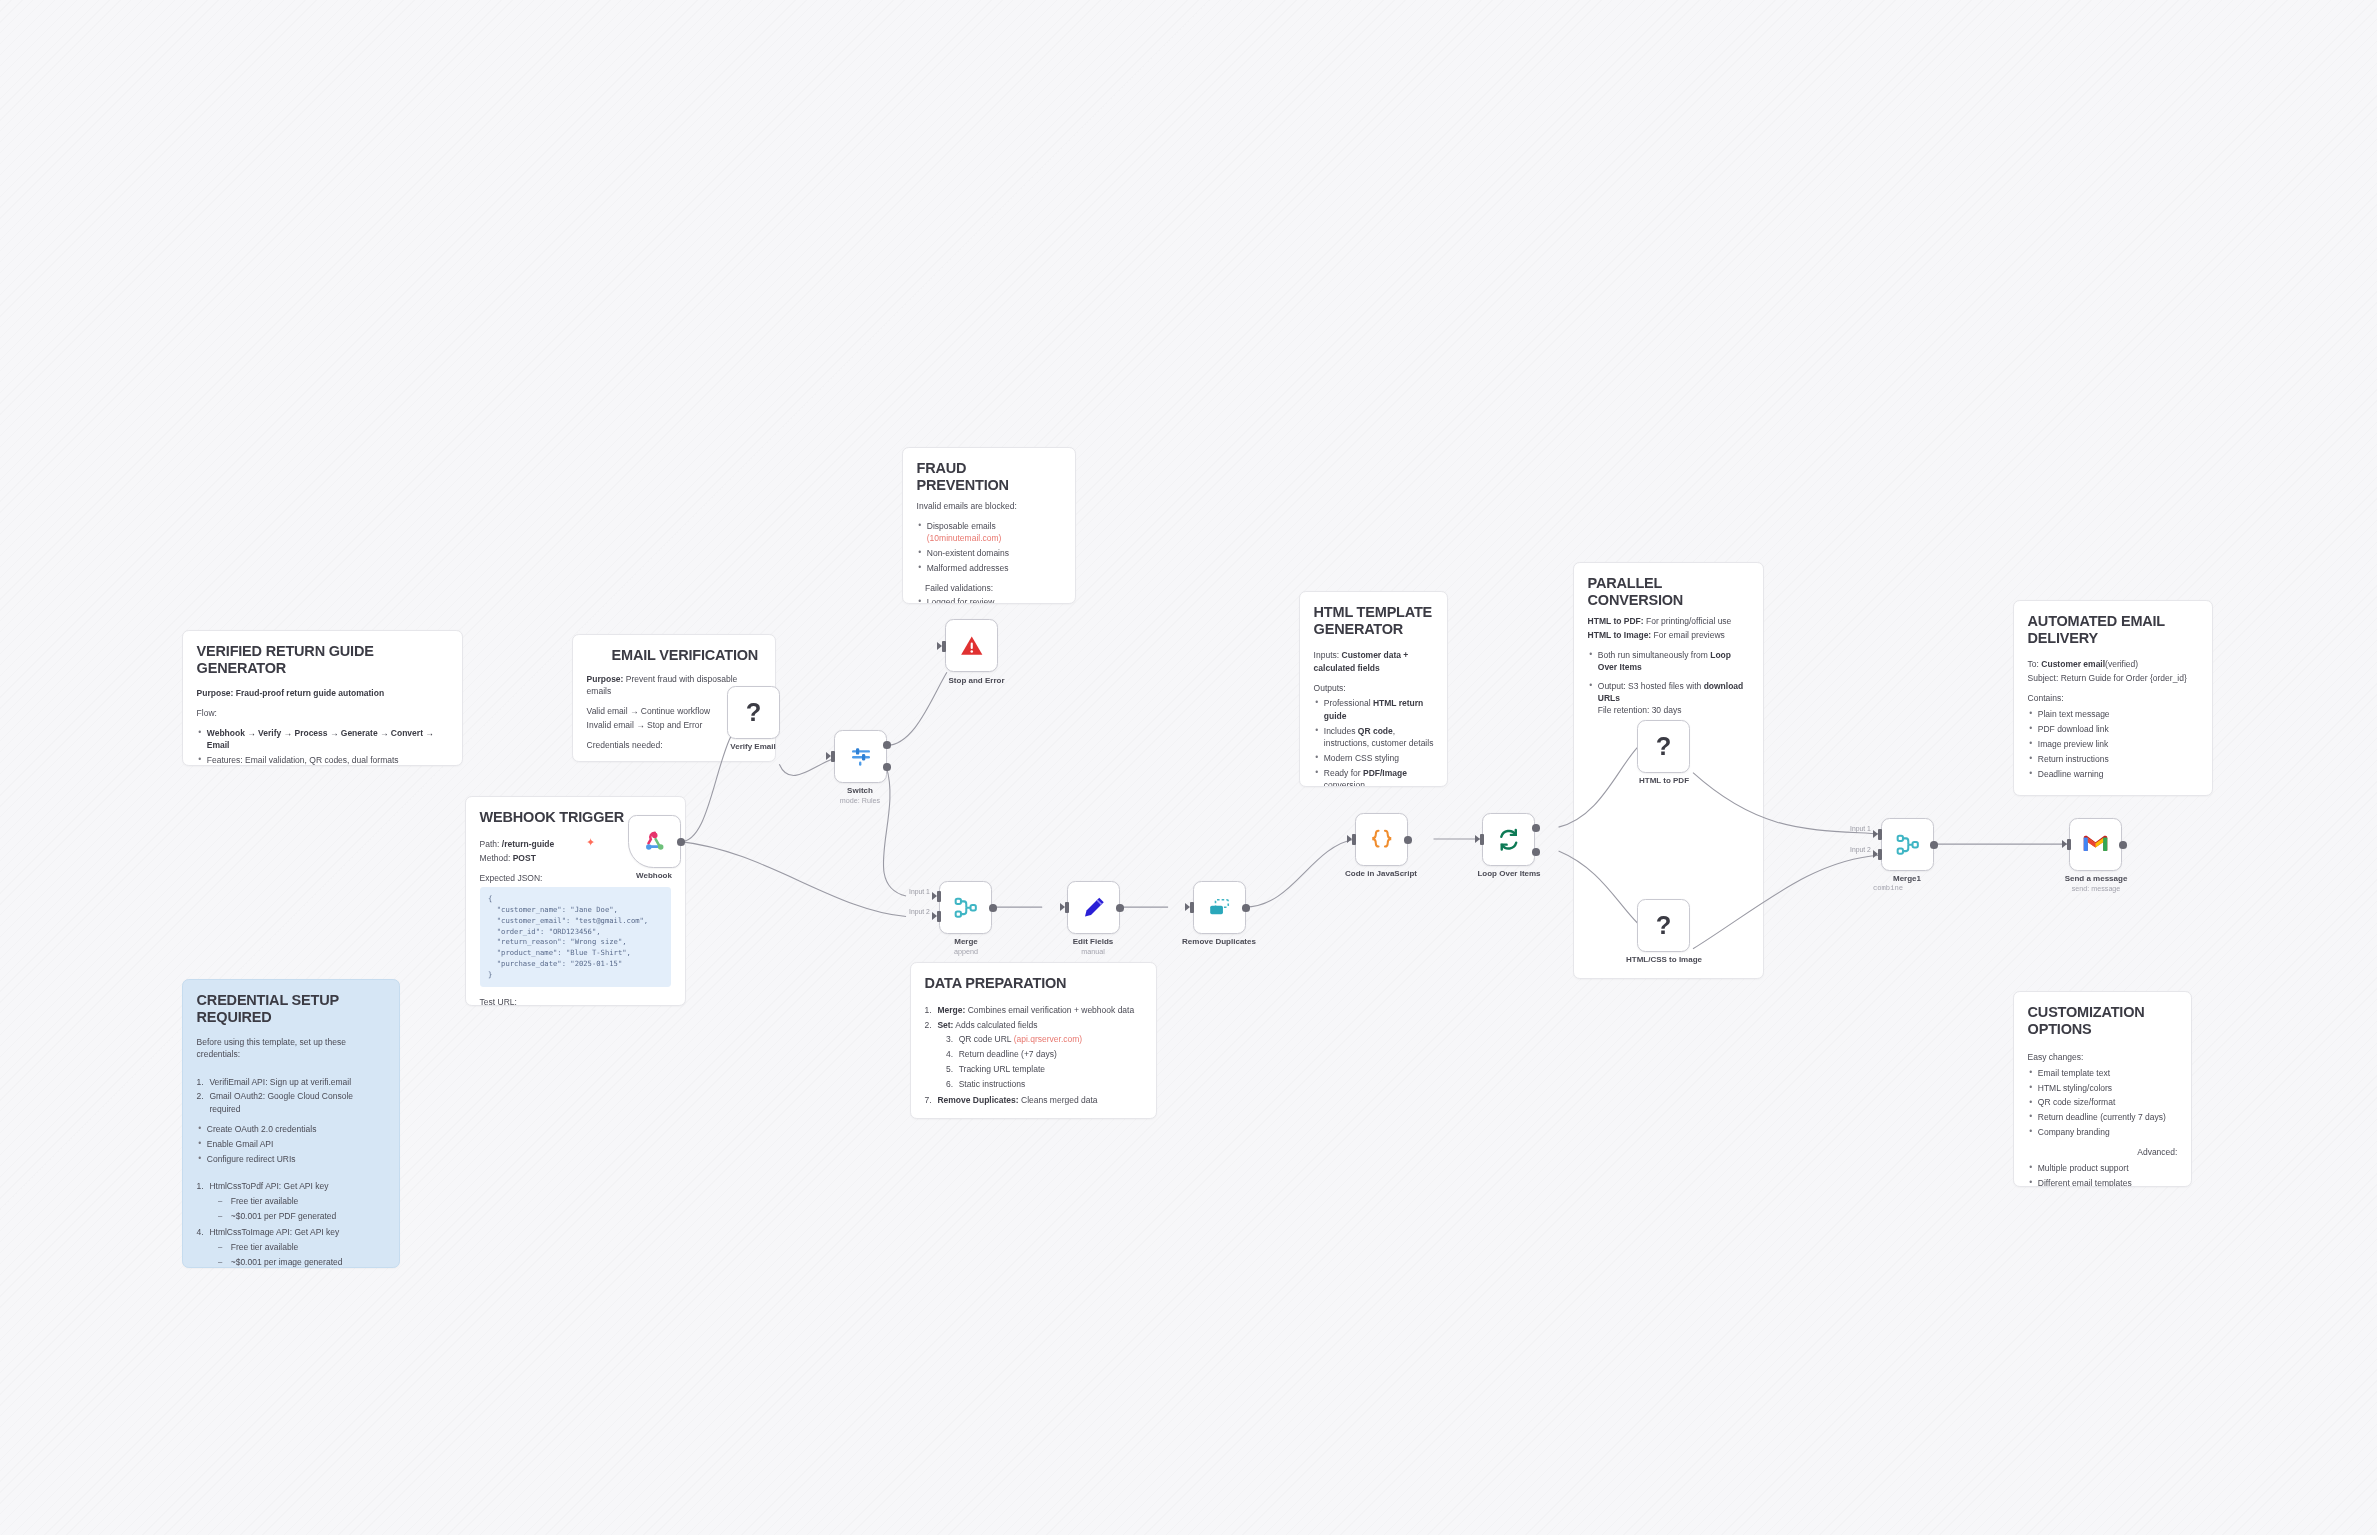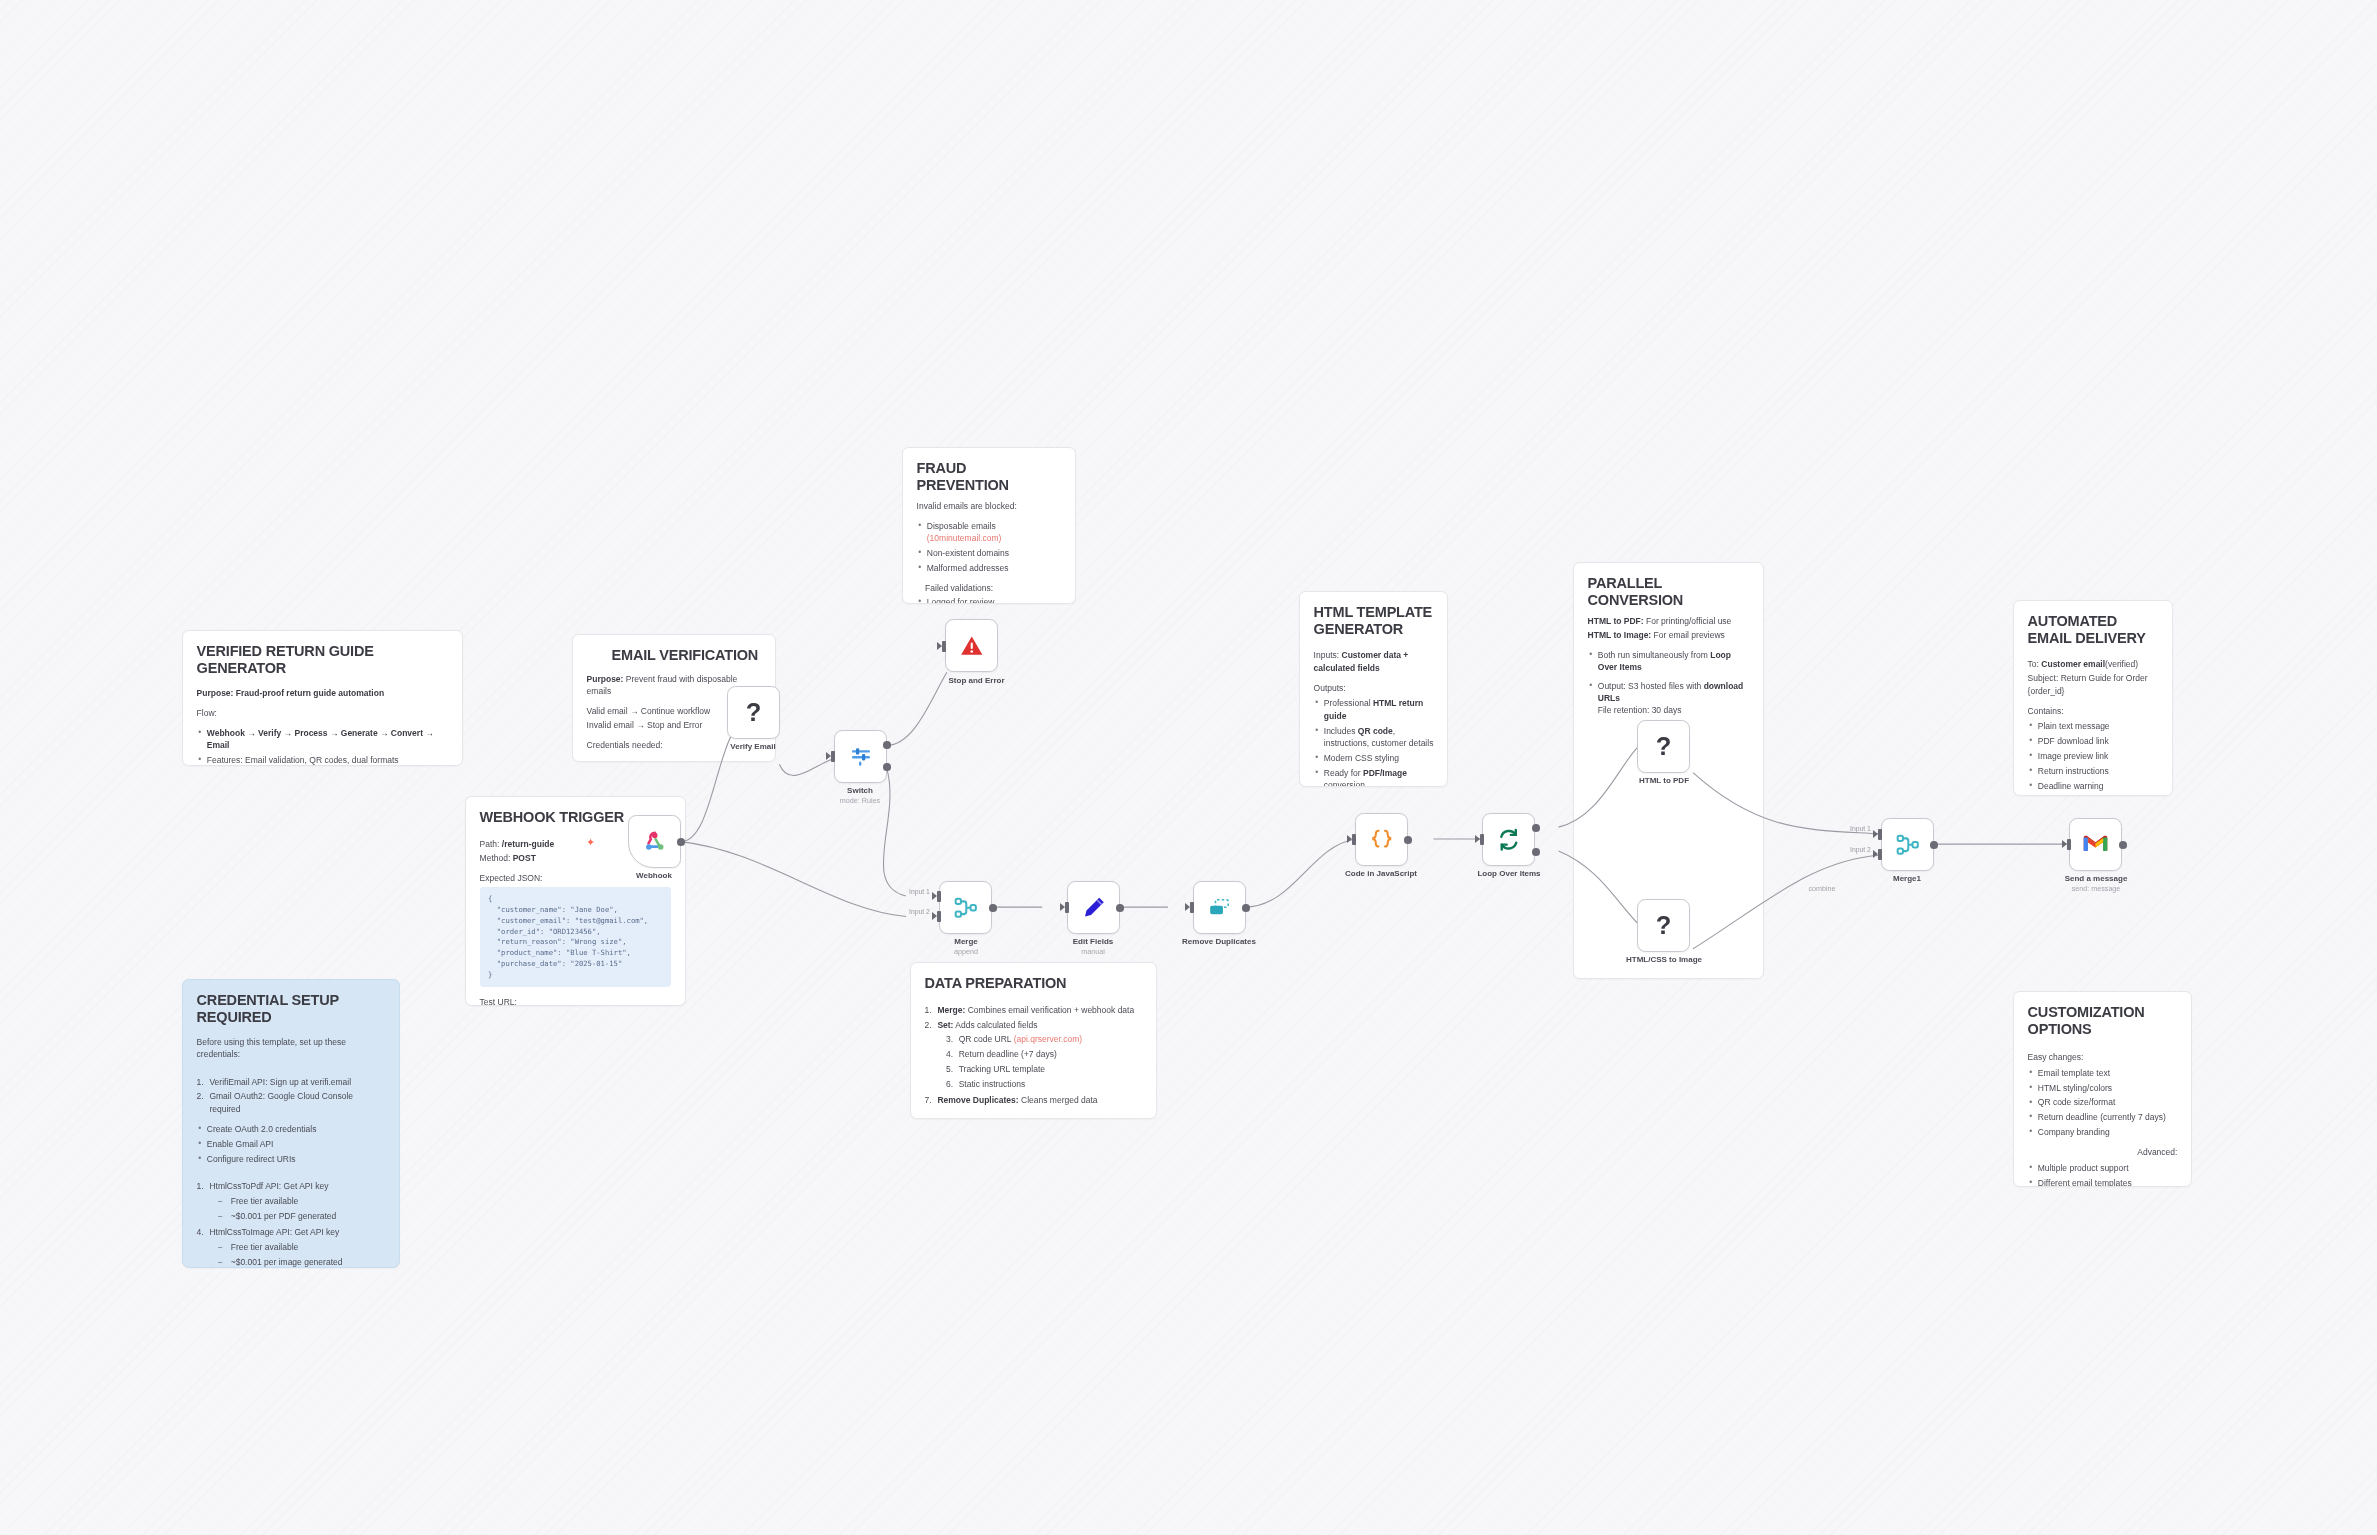--- a/index.html
+++ b/index.html
@@ -316,21 +316,21 @@
       <b>HTML to Image:</b><span> For email previews</span>
     </p>
     <ul>
       <li>Both run simultaneously from <b>Loop Over Items</b></li>
       <li style="margin-top:6px;">Output: S3 hosted files with <b>download URLs</b>
         <div>File retention: 30 days</div>
       </li>
     </ul>
   </div>
 
-  <div class="note" style="left:2013px; top:600px; width:160px; height:196px;">
+  <div class="note" style="left:2013px; top:600px; width:200px; height:196px;">
     <h3 style="margin-bottom:12px;">AUTOMATED EMAIL DELIVERY</h3>
     <p class="tight">
       <span>To:</span>
       <b>Customer email</b><span>(verified)</span>
     </p>
     <p>Subject: Return Guide for Order {order_id}</p>
     <p style="margin-bottom:3.4px;">Contains:</p>
     <ul>
       <li>Plain text message</li>
       <li>PDF download link</li>
@@ -502,21 +502,21 @@
         <path d="M12.5 12h4"></path>
       </svg>
     </span>
   </div>
   <div class="inport" style="left:1878px; top:829px;"></div>
   <div class="inport" style="left:1878px; top:849px;"></div>
   <span class="port-label" style="left:1850px; top:825px;">Input 1</span>
   <span class="port-label" style="left:1850px; top:846px;">Input 2</span>
   <div class="port" style="left:1930px; top:841px;"></div>
   <div class="node-label" style="left:1907px; top:874px;">Merge1</div>
-  <div class="node-sub" style="left:1822px; top:884px;">combine</div>
+  <div class="node-sub" style="left:1888px; top:884px;font-family:Liberation Mono, monospace;">combine</div>
 
   <div class="node" style="left:2069px; top:818px;">
     <span class="glyph">
       <svg width="27" height="20.4" viewBox="0 0 32 24">
         <path d="M2 4.2v15.6h5V9.6L16 16l9-6.4v10.2h5V4.2L16 14.2z" fill="#ea4335"></path>
         <path d="M2 4.2 16 14.2 30 4.2v-.4A2 2 0 0 0 28 2h-1.6L16 9.8 5.6 2H4a2 2 0 0 0-2 1.8z" fill="#c5221f"></path>
         <rect x="2" y="4" width="5" height="16" rx="1" fill="#4285f4"></rect>
         <rect x="25" y="4" width="5" height="16" rx="1" fill="#34a853"></rect>
         <path d="M7 9.6 16 16l9-6.4V4.6L16 11 7 4.6z" fill="#fbbc04"></path>
         <path d="M16 16 7 9.6V4.6L16 11z" fill="#ea4335"></path>

